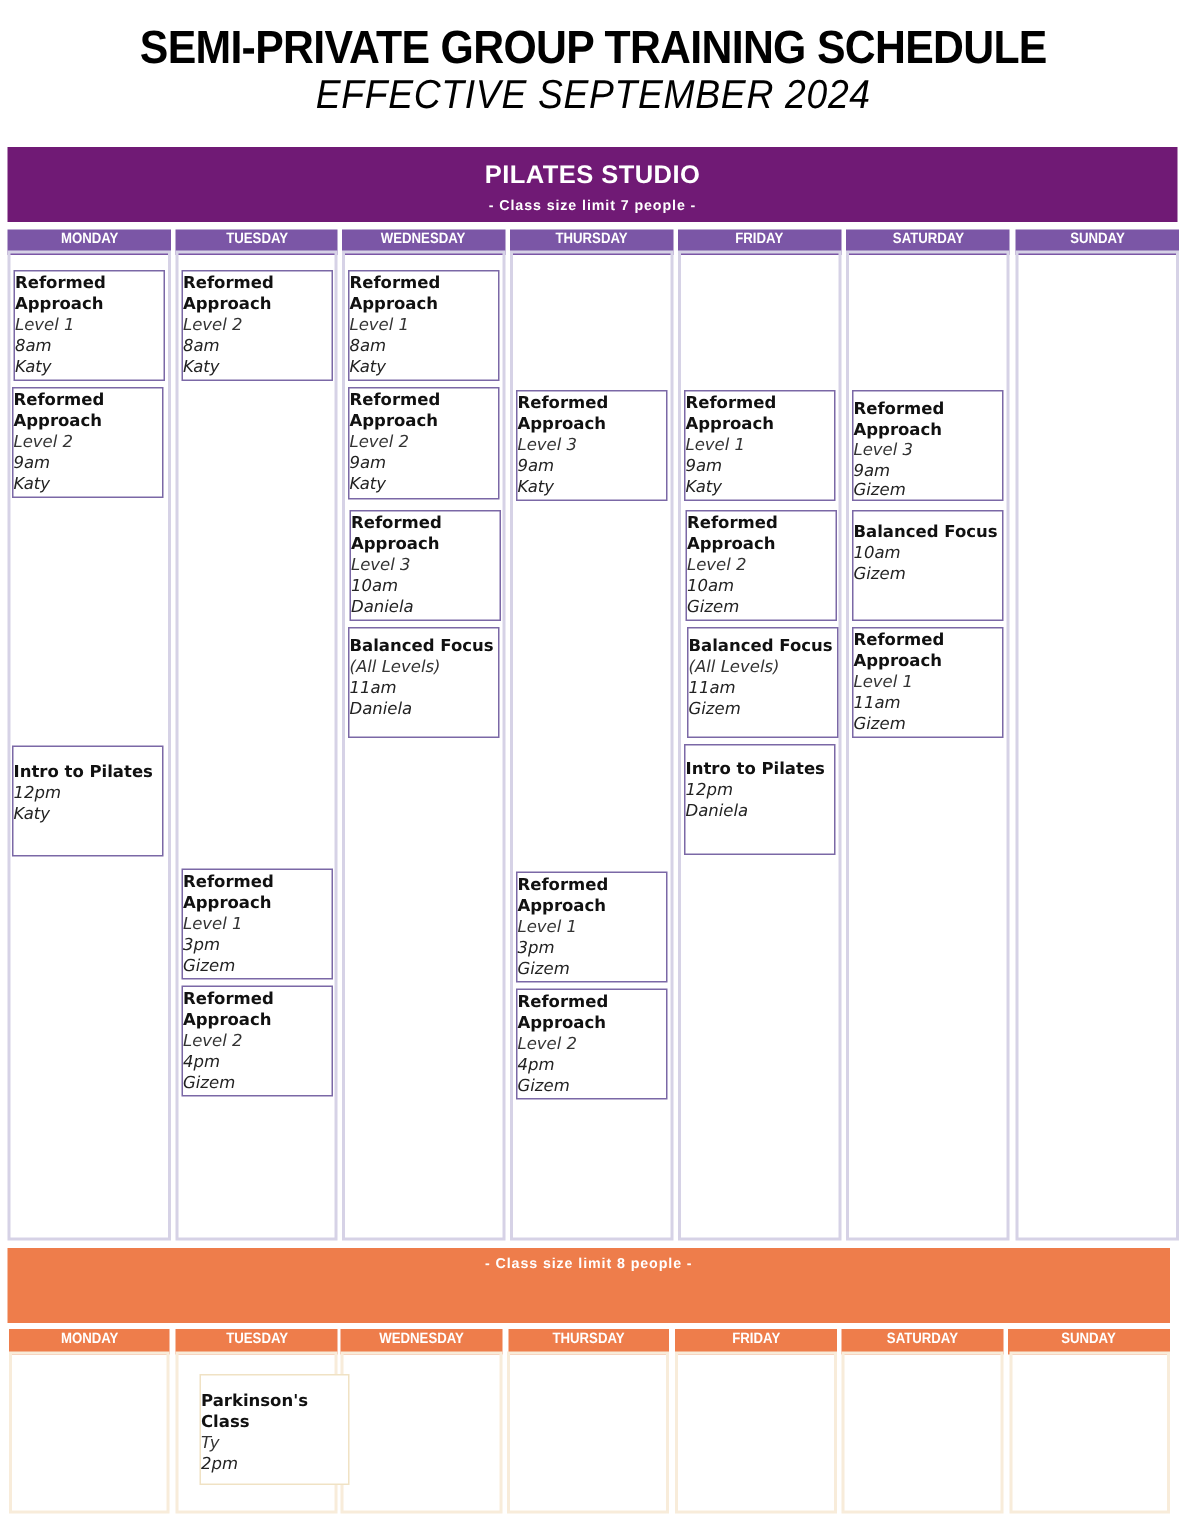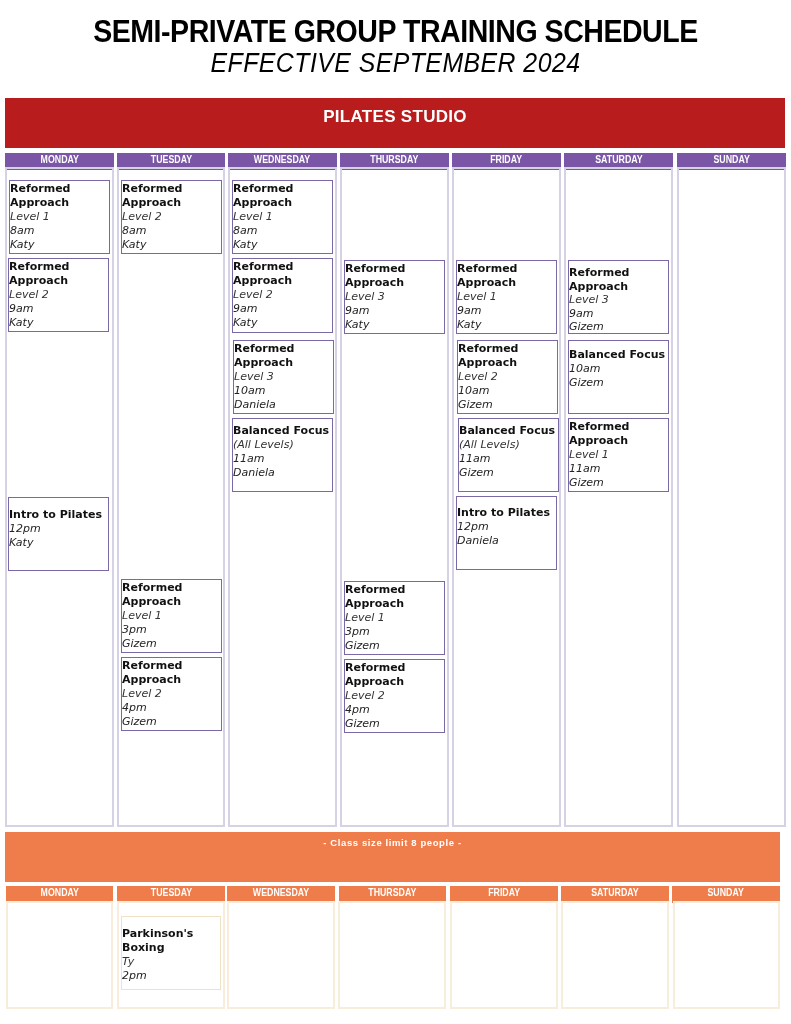--- a/index.html
+++ b/index.html
@@ -2,21 +2,21 @@
 <html><head>
 <meta charset="utf-8">
 <style>
   html, body { margin:0; padding:0; background:#ffffff; }
   body { width:791px; height:1024px; position:relative; overflow:hidden; font-family:"Liberation Sans", sans-serif; color:#111; }
   .title { position:absolute; left:0; width:791px; top:14px; text-align:center; font-family:"Liberation Sans", sans-serif; font-weight:bold; font-size:31px; letter-spacing:-0.5px; transform:scaleX(0.92); transform-origin:center; color:#000; }
   .subtitle { position:absolute; left:0; width:791px; top:48px; text-align:center; font-style:italic; font-size:27px; letter-spacing:0.5px; transform:scaleX(0.92); transform-origin:center; color:#000; }
   .studio-bar { position:absolute; color:#fff; text-align:center; }
   .studio-bar .name { font-weight:bold; font-size:17px; margin-top:9px; letter-spacing:0.3px; }
   .studio-bar .limit { font-weight:bold; font-size:9.5px; margin-top:5px; letter-spacing:0.6px; }
-  .pilates { left:5px; top:98px; width:780px; height:50px; background:#b91c1c; }
+  .pilates { left:5px; top:98px; width:780px; height:50px; background:#701a75; }
   .core { left:5px; top:832px; width:775px; height:50px; background:#ee7d4b; }
   .day-head { position:absolute; height:17px; color:#fff; font-weight:bold; font-size:10px; text-align:center; line-height:13px; transform-origin:center; }
   .day-head span { display:inline-block; transform:scaleX(0.88); }
   .p-head { background:#7b56a6; top:153px; }
   .c-head { background:#ee7d4b; top:886px; }
   .col { position:absolute; box-sizing:border-box; }
   .p-col { top:167px; height:660px; border:2px solid #d6d2e6; }
   .c-col { top:901px; height:108px; border:2px solid #f8ecda; }
   .card { position:absolute; box-sizing:border-box; border:1.5px solid #7b68a6; background:#fff; text-align:left; font-family:"DejaVu Sans", sans-serif; font-size:11px; line-height:14px; color:#222; padding-top:1px; }
   .card.core-card { border:1.5px solid #f0e2c4; }
@@ -25,20 +25,21 @@
   .card .tm, .card .inst { display:block;font-style:italic; }
 </style>
 </head>
 <body>
 
 <div class="title">SEMI-PRIVATE GROUP TRAINING SCHEDULE</div>
 <div class="subtitle">EFFECTIVE SEPTEMBER 2024</div>
 
 <div class="studio-bar pilates">
   <div class="name">PILATES STUDIO</div>
+  <div class="limit">- Class size limit 7 people -</div>
 </div>
 
 <div class="day-head p-head" style="left:5px;width:109px;"><span>MONDAY</span></div>
 <div class="day-head p-head" style="left:117px;width:108px;"><span>TUESDAY</span></div>
 <div class="day-head p-head" style="left:228px;width:109px;"><span>WEDNESDAY</span></div>
 <div class="day-head p-head" style="left:340px;width:109px;"><span>THURSDAY</span></div>
 <div class="day-head p-head" style="left:452px;width:109px;"><span>FRIDAY</span></div>
 <div class="day-head p-head" style="left:564px;width:109px;"><span>SATURDAY</span></div>
 <div class="day-head p-head" style="left:677px;width:109px;"><span>SUNDAY</span></div>
 
@@ -186,18 +187,18 @@
 <div class="day-head c-head" style="left:672px;width:108px;"><span>SUNDAY</span></div>
 
 <div class="col c-col" style="left:6px;width:107px;"></div>
 <div class="col c-col" style="left:117px;width:108px;"></div>
 <div class="col c-col" style="left:227px;width:108px;"></div>
 <div class="col c-col" style="left:338px;width:108px;"></div>
 <div class="col c-col" style="left:450px;width:108px;"></div>
 <div class="col c-col" style="left:561px;width:108px;"></div>
 <div class="col c-col" style="left:673px;width:107px;"></div>
 
-<div class="card core-card" style="left:121px;top:916px;width:100px;height:74px;padding-top:10px;">
+<div class="card core-card" style="left:133px;top:916px;width:100px;height:74px;padding-top:10px;">
   <span class="cls">Parkinson's</span>
-  <span class="cls">Boxing</span>
+  <span class="cls">Class</span>
   <span class="lvl">Ty</span>
   <span class="tm">2pm</span>
 </div>
 
 </body></html>

